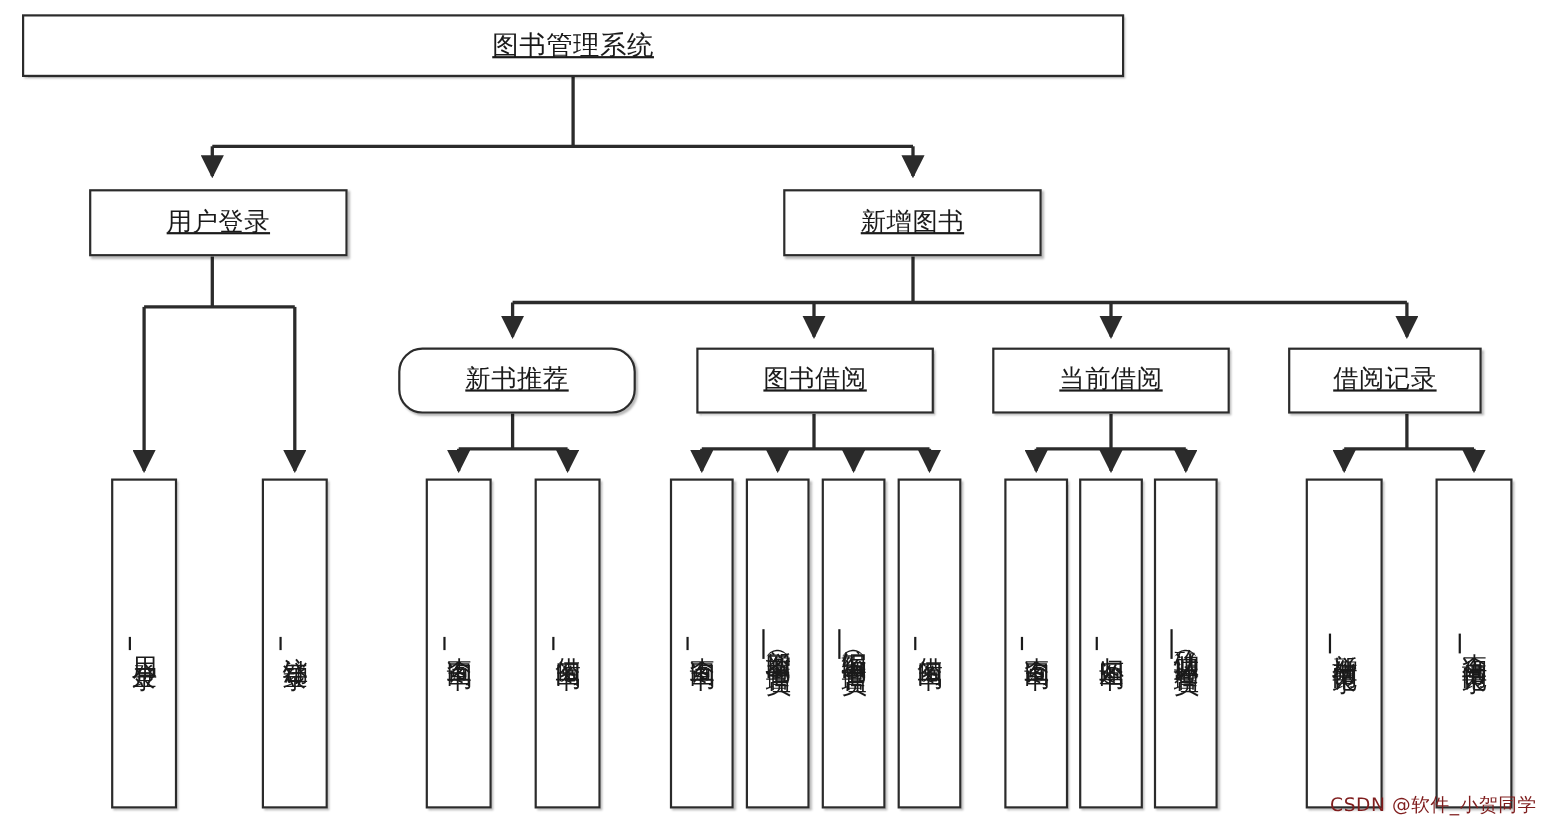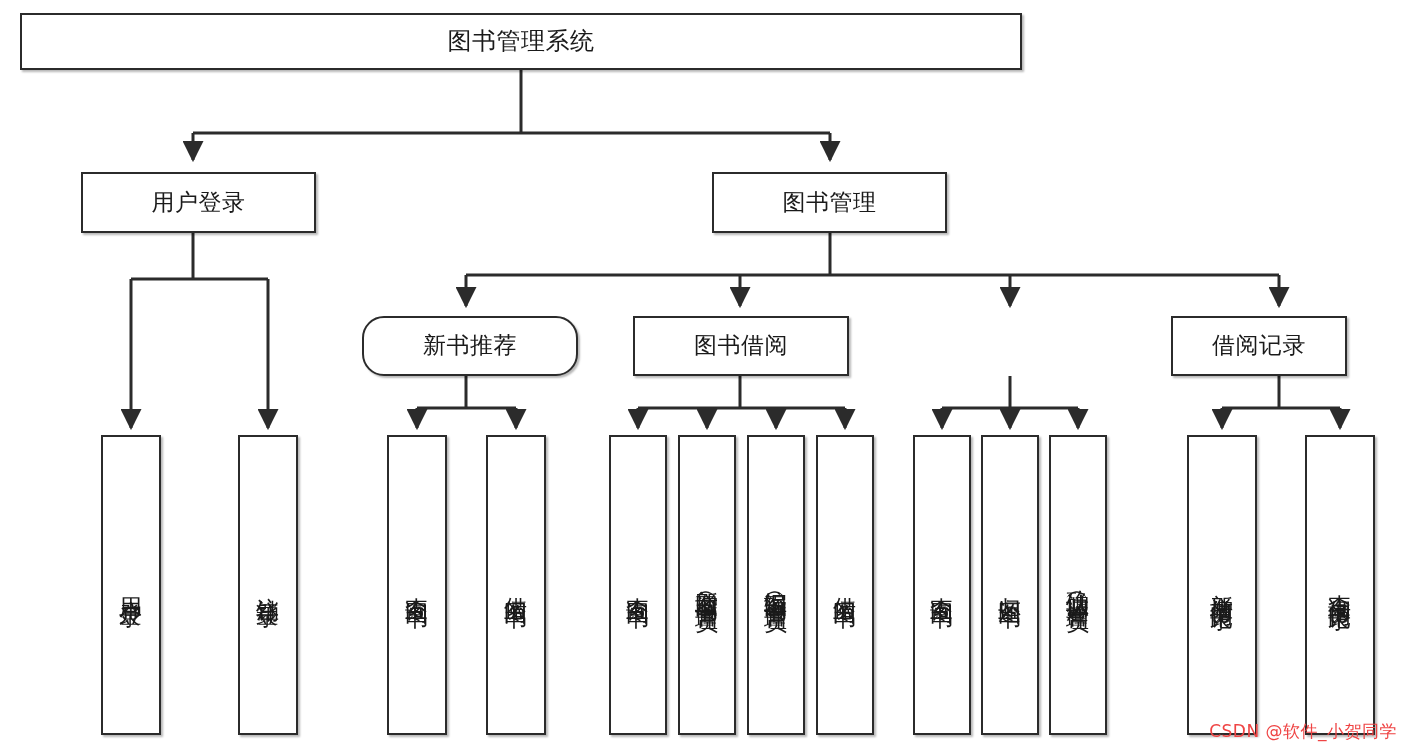--- a/index.html
+++ b/index.html
@@ -31,20 +31,21 @@
     position: absolute;
     box-sizing: border-box;
     background: #ffffff;
     border: 2px solid #2b2b2b;
     box-shadow: 2px 2px 2px rgba(0, 0, 0, 0.28);
     display: flex;
     align-items: center;
     justify-content: center;
     color: #1a1a1a;
     z-index: 2;
+    text-decoration: underline;
   }
   .node .label {
     display: block;
     text-align: center;
     line-height: 1.18;
     white-space: pre;
   }
   
   .node.horiz .label {
     font-size: 23px;
@@ -65,21 +66,21 @@
     font-size: 23px;
     line-height: 1.05;
     letter-spacing: 3px;
     max-height: 100%;
   }
   .watermark {
     position: absolute;
     right: 8px;
     bottom: 4px;
     font-size: 17px;
-    color: #ef4444;
+    color: #7f1d1d;
     letter-spacing: 0.5px;
     white-space: nowrap;
     z-index: 3;
   }
 </style>
 </head>
 <body>
 
 <div id="canvas">
 
@@ -135,31 +136,34 @@
 
   <div class="node horiz root" style="left:20px; top:13px; width:1002px; height:57px;">
     <span class="label">图书管理系统</span>
   </div>
 
   <div class="node horiz" style="left:81px; top:172px; width:235px; height:61px;">
     <span class="label">用户登录</span>
   </div>
 
   <div class="node horiz" style="left:712px; top:172px; width:235px; height:61px;">
-    <span class="label">图书管理</span>
+    <span class="label">新增图书</span>
   </div>
 
   <div class="node horiz" style="left:362px; top:316px; width:216px; height:60px;border-radius:22px;">
     <span class="label">新书推荐</span>
   </div>
 
   <div class="node horiz" style="left:633px; top:316px; width:216px; height:60px;">
     <span class="label">图书借阅</span>
   </div>
 
+  <div class="node horiz" style="left:902px; top:316px; width:216px; height:60px;">
+    <span class="label">当前借阅</span>
+  </div>
 
   <div class="node horiz" style="left:1171px; top:316px; width:176px; height:60px;">
     <span class="label">借阅记录</span>
   </div>
 
   <div class="node vert" style="left:101px; top:435px; width:60px; height:300px;">
     <span class="label">用户登录</span>
   </div>
 
   <div class="node vert" style="left:238px; top:435px; width:60px; height:300px;">

